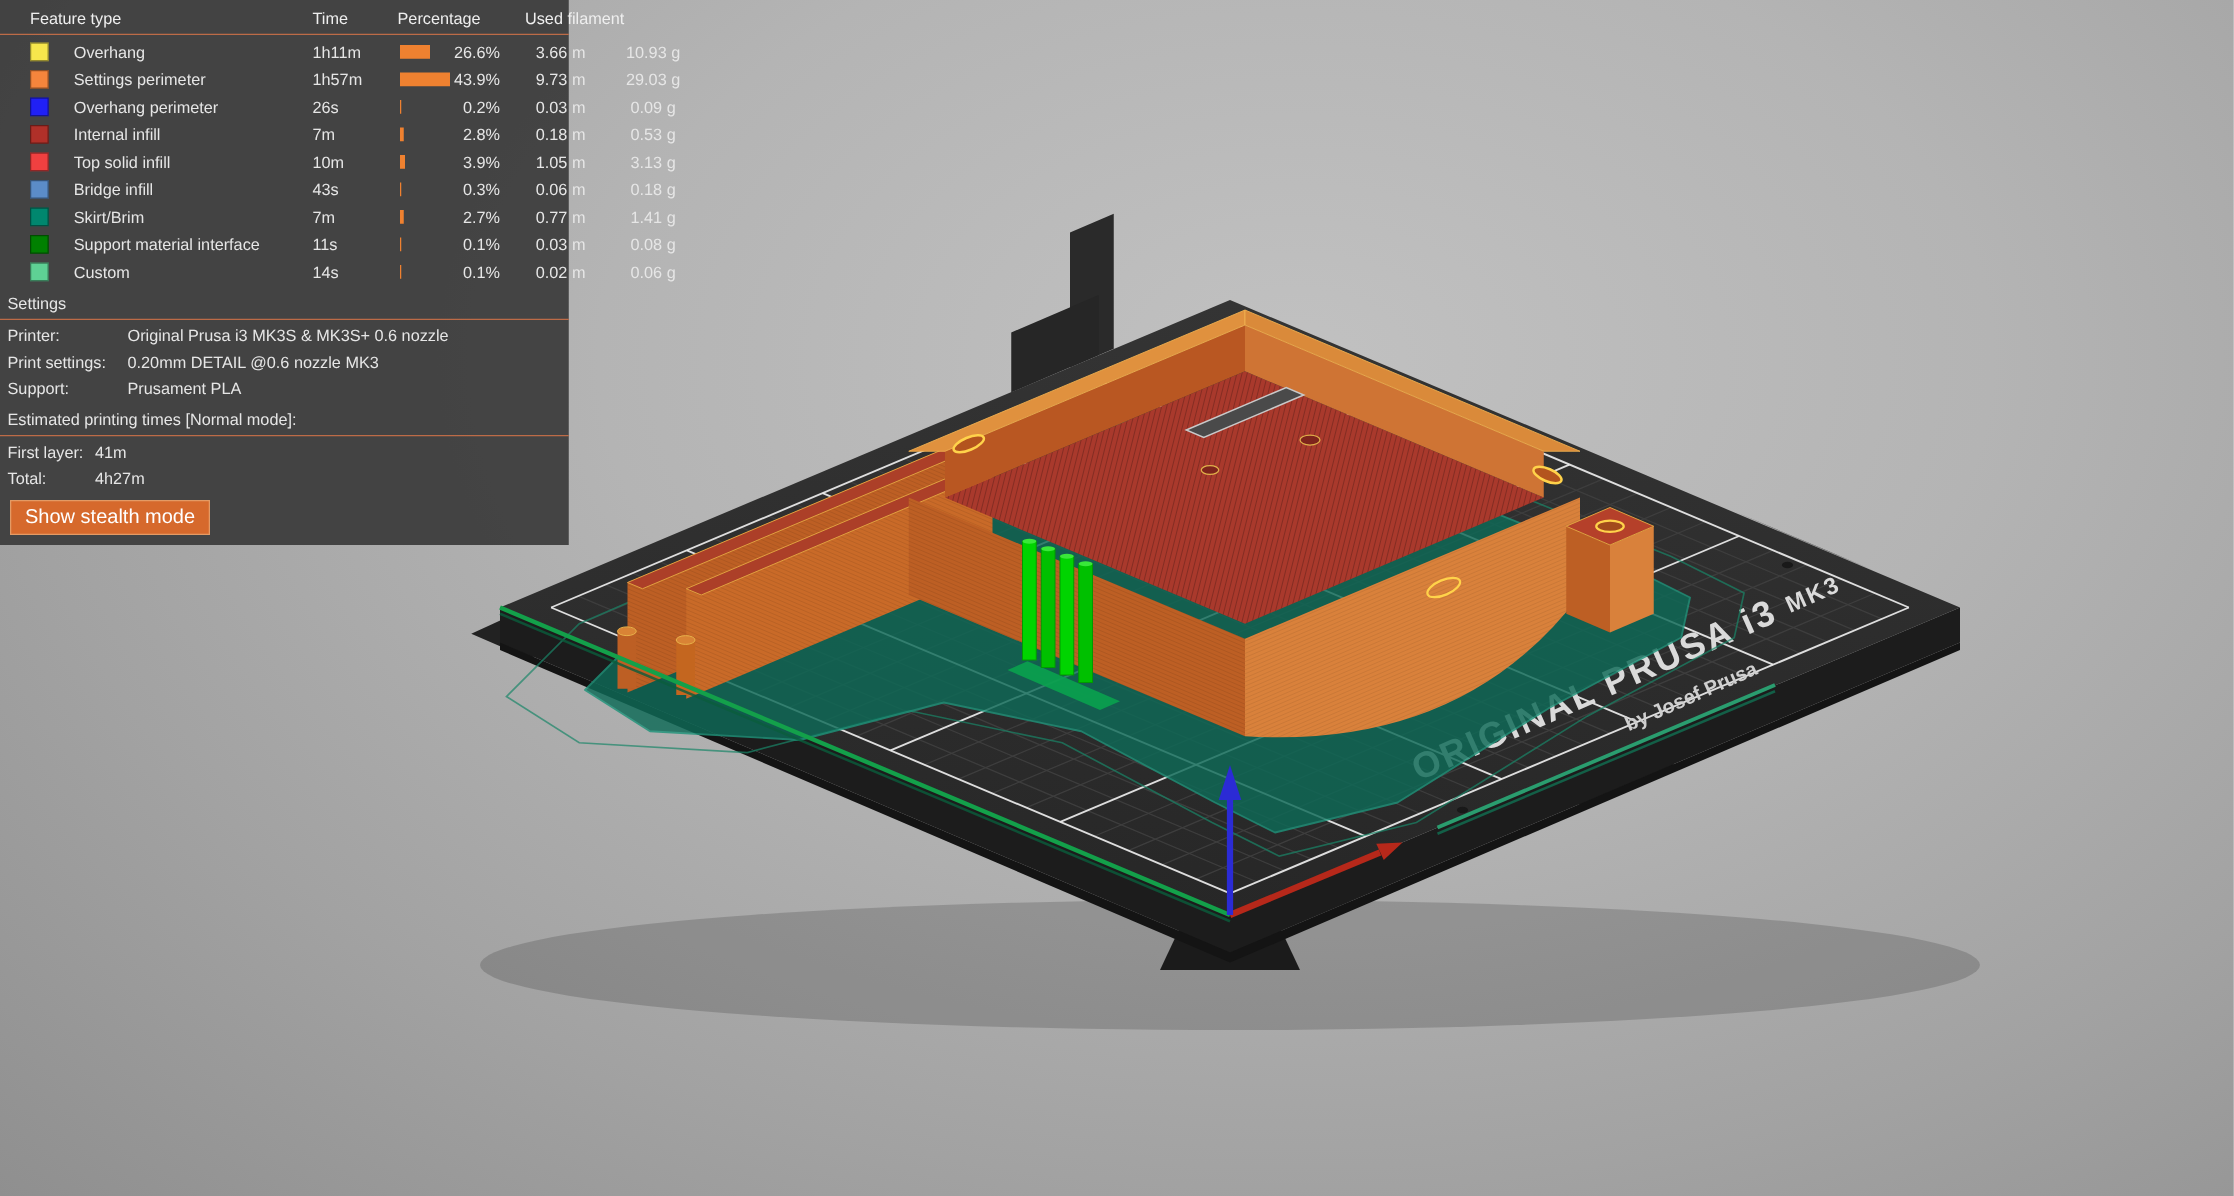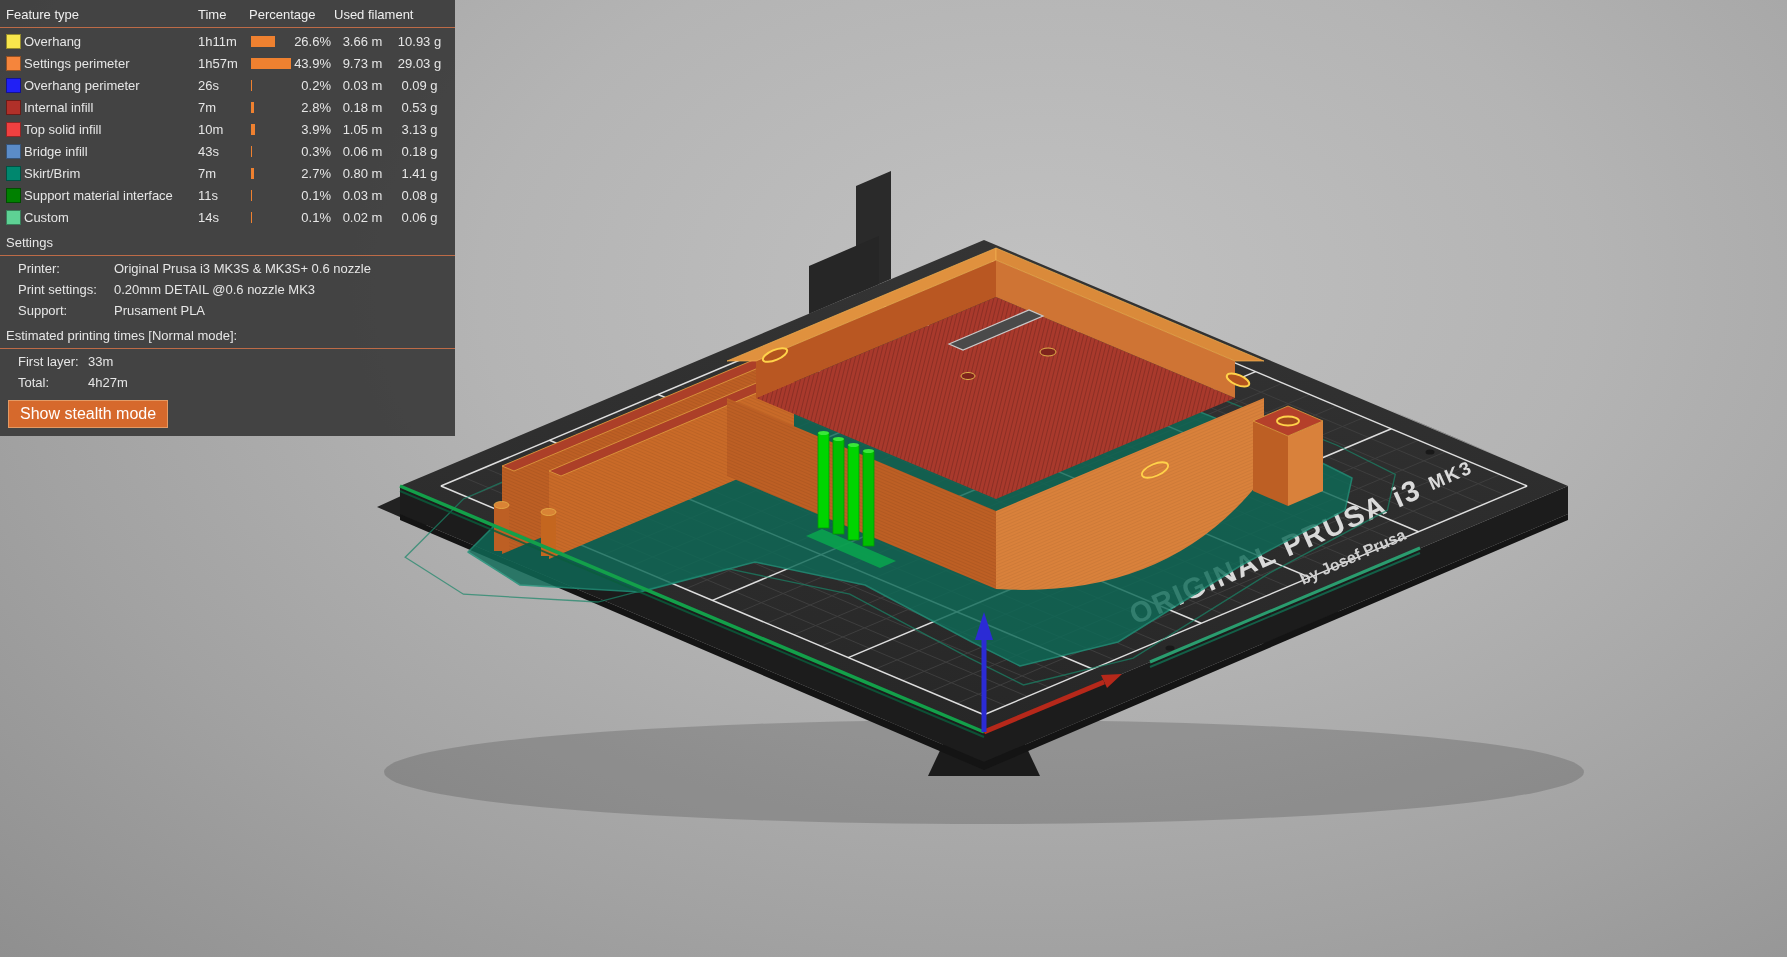--- a/index.html
+++ b/index.html
@@ -8,33 +8,33 @@
     background:radial-gradient(ellipse at 58% 30%, #c1c1c1 0%, #b4b4b4 38%, #a2a2a2 70%, #8f8f8f 100%);
     font-family:"Liberation Sans",sans-serif;
   }
   #scene{position:absolute;left:0;top:0;z-index:1;}
   
   .panel{
     position:absolute;left:0;top:0;width:455px;z-index:5;
     background:rgba(61,61,61,0.94);color:#e6e6e6;
     font-size:13px;padding-bottom:8px;box-sizing:border-box;
   }
-  .lg-grid{display:grid;grid-template-columns:15px 171px 48px 82px 57px 51px;column-gap:3px;align-items:center;padding:0 6px;}
+  .lg-grid{display:grid;grid-template-columns:15px 171px 48px 82px 57px 51px;column-gap:20px;align-items:center;padding:0 24px;}
   .lg-head{height:21px;padding-top:4px;color:#efefef;}
   .lg-head .h-feature{grid-column:1/3;}
   .lg-head .h-used{grid-column:5/7;}
   .sep{height:1px;background:#bd6b47;margin:2px 0;}
   .lrow{height:22px;cursor:pointer;}
   .sw{width:15px;height:15px;box-sizing:border-box;border:1px solid rgba(0,0,0,0.4);}
   .pctcell{position:relative;height:15px;}
   .pctcell .bar{position:absolute;left:2px;top:2px;height:11px;display:block;}
   .pctcell em{position:absolute;right:0;top:0;font-style:normal;line-height:15px;}
   .col-m,.col-g{text-align:center;}
   .section{padding:0 6px;line-height:20px;margin-top:5px;}
-  .kv{padding:0 18px;line-height:21px;}
+  .kv{padding:0 6px;line-height:21px;}
   .kv .k{display:inline-block;width:96px;}
   .kv2 .k{width:70px;}
   .stealth{
     margin:7px 0 0 8px;background:#d6692c;border:1px solid #e49a64;color:#fff;
     font-family:"Liberation Sans",sans-serif;font-size:16px;padding:4px 11px;cursor:pointer;
   }
 </style>
 </head>
 <body>
 
@@ -283,21 +283,21 @@
         <span class="col-g">0.18 g</span>
       </div>
       <div class="lg-grid lrow">
         <span class="sw" style="background: rgb(0, 135, 110);"></span>
         <span>Skirt/Brim</span>
         <span>7m</span>
         <span class="pctcell">
           <i class="bar" style="background: rgb(239, 129, 48); width: 2.5px;"></i>
           <em>2.7%</em>
         </span>
-        <span class="col-m">0.80 m</span>
+        <span class="col-m">0.77 m</span>
         <span class="col-g">1.41 g</span>
       </div>
       <div class="lg-grid lrow">
         <span class="sw" style="background: rgb(0, 128, 0);"></span>
         <span>Support material interface</span>
         <span>11s</span>
         <span class="pctcell">
           <i class="bar" style="background: rgb(239, 129, 48); width: 1px;"></i>
           <em>0.1%</em>
         </span>
@@ -327,20 +327,20 @@
     <span class="k">Print settings:</span><span class="v">0.20mm DETAIL @0.6 nozzle MK3</span>
   </div>
   <div class="kv">
     <span class="k">Support:</span><span class="v">Prusament PLA</span>
   </div>
 
   <div class="section">Estimated printing times [Normal mode]:</div>
   <div class="sep"></div>
 
   <div class="kv kv2">
-    <span class="k">First layer:</span><span class="v">33m</span>
+    <span class="k">First layer:</span><span class="v">41m</span>
   </div>
   <div class="kv kv2">
     <span class="k">Total:</span><span class="v">4h27m</span>
   </div>
 
   <button class="stealth">Show stealth mode</button>
 </div>
 
 </body></html>

